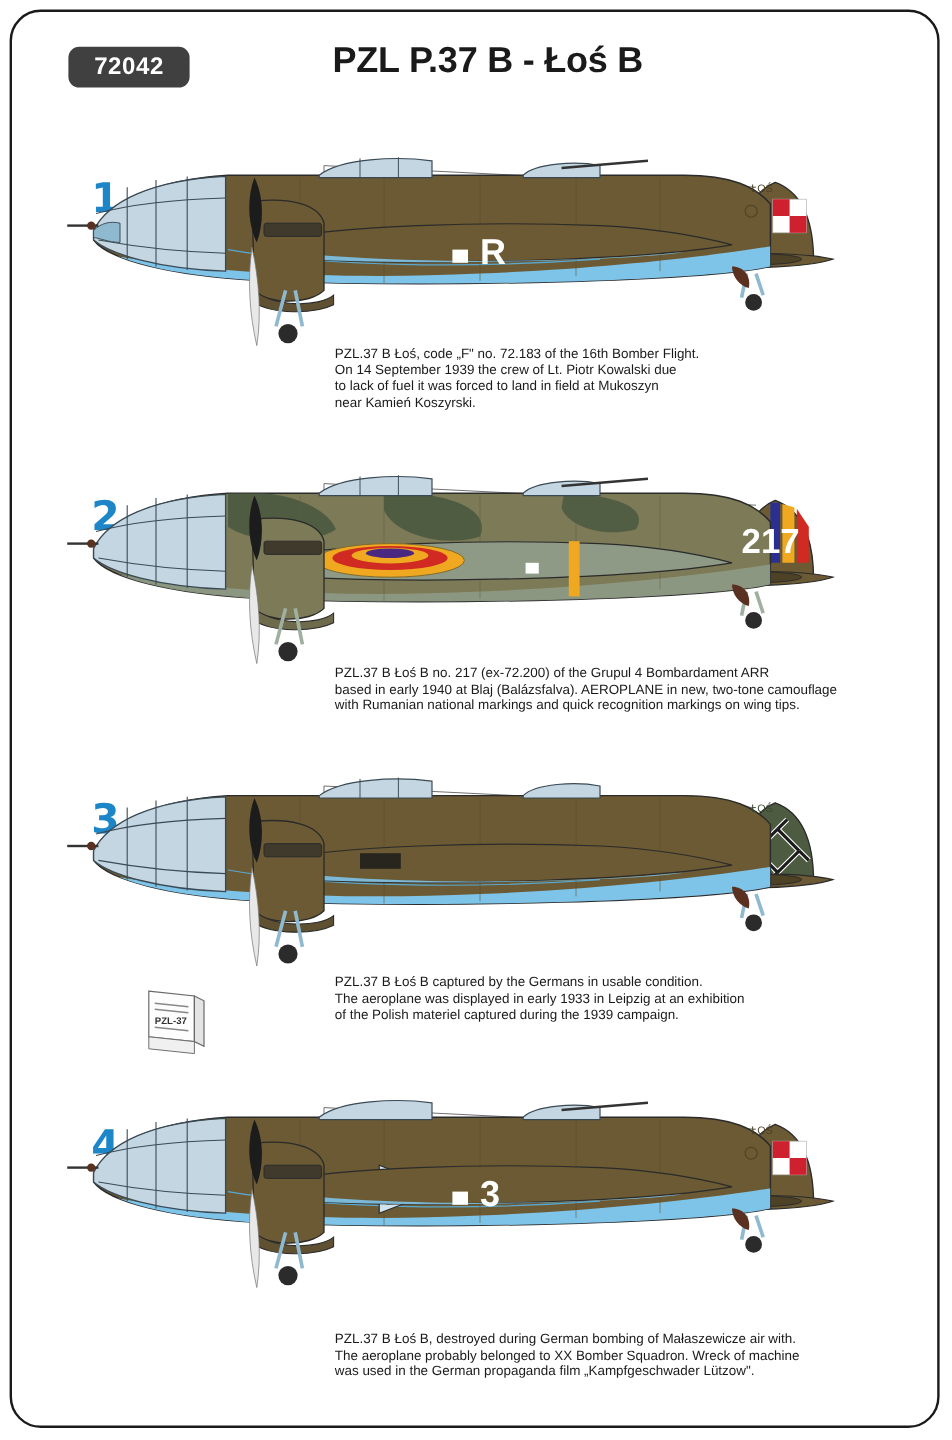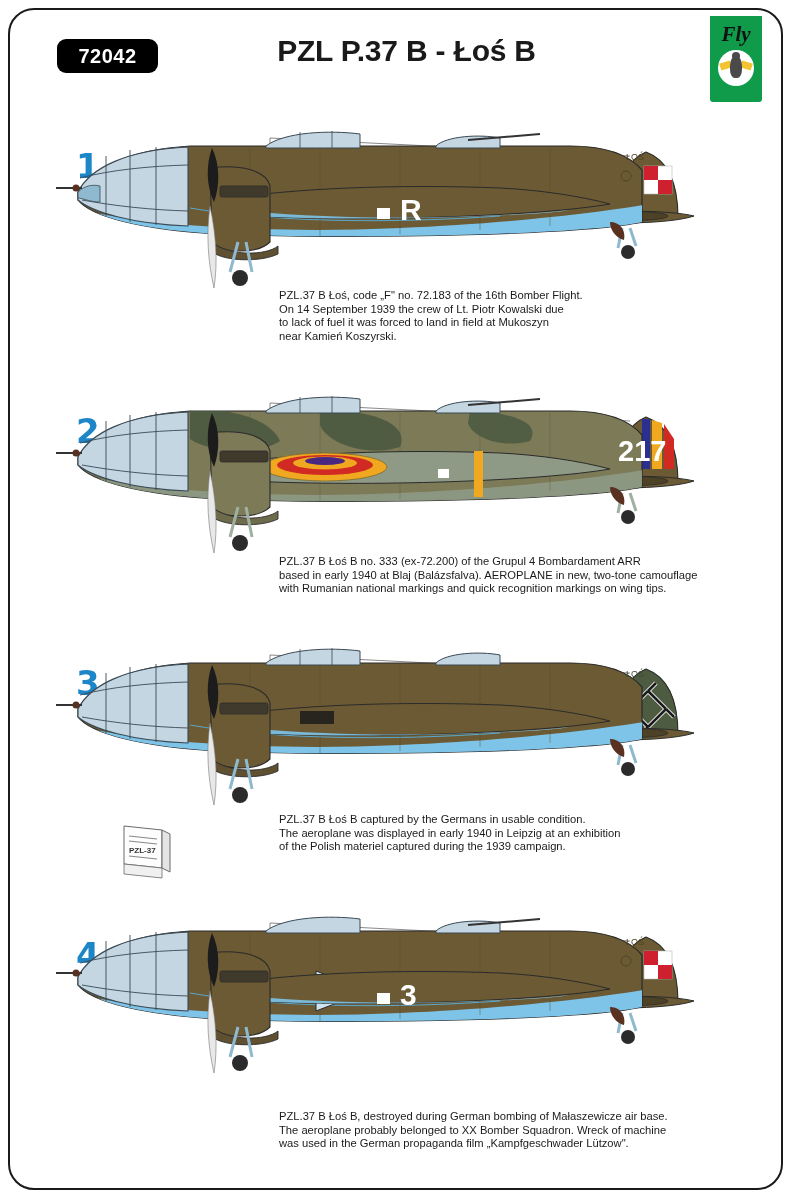--- a/index.html
+++ b/index.html
@@ -2,21 +2,21 @@
 <html><head>
 <meta charset="utf-8">
 <style>
   html,body{margin:0;padding:0;background:#ffffff;}
   body{width:793px;height:1200px;font-family:"Liberation Sans",sans-serif;position:relative;overflow:hidden;}
 
   .sheet{position:absolute;left:8px;top:8px;width:775px;height:1182px;
          border:2px solid #1a1a1a;border-radius:26px;box-sizing:border-box;background:#fff;}
 
   
-  .kit-badge{position:absolute;left:47px;top:29px;width:101px;height:34px;background:#000000;
+  .kit-badge{position:absolute;left:47px;top:29px;width:101px;height:34px;background:#404040;
              border-radius:9px;display:flex;align-items:center;justify-content:center;}
   .kit-badge span{color:#fff;font-size:20px;font-weight:bold;letter-spacing:.5px;}
 
   .title{position:absolute;left:0;top:24px;width:793px;text-align:center;
          font-size:30px;font-weight:bold;color:#1a1a1a;letter-spacing:-.2px;}
 
   .fly-logo{position:absolute;left:700px;top:6px;width:52px;height:86px;background:#0f9b4a;
             border-radius:0 0 3px 3px;overflow:hidden;}
   .fly-logo .fly-word{position:absolute;top:6px;left:0;width:52px;text-align:center;
             font-size:21px;font-weight:bold;font-style:italic;color:#111;font-family:"Liberation Serif",serif;}
@@ -40,27 +40,20 @@
 </style>
 </head>
 <body>
 
 <div class="sheet">
 
   <div class="kit-badge">
     <span>72042</span>
   </div>
   <div class="title">PZL P.37 B - Łoś B</div>
-  <div class="fly-logo">
-    <div class="fly-word">Fly</div>
-    <div class="disc"></div>
-    <div class="wing-l"></div>
-    <div class="wing-r"></div>
-    <div class="bird"></div>
-  </div>
 
   <div class="profile" style="top:0;">
     <div class="pnum" style="left:66px;top:136px;">1</div>
     <div class="plane" style="left:60px;top:120px;">
       <svg width="630" height="160" viewBox="0 0 630 160">
         <defs>
           <clipPath id="fus1">
               <path d="M8,62 C22,38 58,20 120,16 L500,16 C540,16 560,26 572,40 L572,92 C520,104 300,110 150,104 C70,100 20,86 8,70 Z"></path>
             </clipPath>
         </defs>
@@ -214,21 +207,21 @@
         <path d="M142,18 C150,34 150,56 144,72 C136,56 136,34 142,18 Z" fill="#1c1c1c"></path>
         <path d="M140,76 C146,104 148,132 144,158 C138,132 136,104 140,76 Z" fill="#e8e8e8" stroke="#777" stroke-width=".6"></path>
         <path d="M168,112 L160,142 M176,112 L182,142" stroke="#9fb0a0" stroke-width="3"></path>
         <circle cx="170" cy="148" r="8" fill="#2b2b2b"></circle>
         <path d="M552,98 L548,118 M560,98 L566,116" stroke="#9fb0a0" stroke-width="3"></path>
         <circle cx="558" cy="122" r="7" fill="#2b2b2b"></circle>
         <path d="M540,92 C550,92 556,100 554,110 C546,108 540,100 540,92 Z" fill="#5a3020"></path>
         <text x="548" y="66" font-family="Liberation Sans,sans-serif" font-size="29" font-weight="bold" fill="#fff">217</text>
       </svg>
     </div>
-    <div class="desc" style="left:269px;top:545px;width:470px;">PZL.37 B  Łoś B no. 333 (ex-72.200) of the Grupul 4 Bombardament ARR
+    <div class="desc" style="left:269px;top:545px;width:470px;">PZL.37 B  Łoś B no. 217 (ex-72.200) of the Grupul 4 Bombardament ARR
 based in early 1940 at Blaj (Balázsfalva). AEROPLANE in new, two-tone camouflage
 with Rumanian national markings and quick recognition markings on wing tips.</div>
   </div>
 
   <div class="profile" style="top:0;">
     <div class="pnum" style="left:66px;top:653px;">3</div>
     <div class="plane" style="left:60px;top:637px;">
       <svg width="630" height="160" viewBox="0 0 630 160">
         <defs>
           <clipPath id="fus3">
@@ -301,21 +294,21 @@
         <path d="M10,44 L48,48 L48,58 L10,54 Z" fill="#f0f0f0" stroke="#6a6a6a" stroke-width=".8"></path>
         <g stroke="#888" stroke-width="1.2">
           <line x1="15" y1="16" x2="43" y2="19"></line>
             <line x1="15" y1="21" x2="43" y2="24"></line>
           <line x1="15" y1="36" x2="43" y2="39"></line>
         </g>
         <text x="15" y="33" font-family="Liberation Sans,sans-serif" font-size="8" font-weight="bold" fill="#333">PZL-37</text>
       </svg>
     </div>
     <div class="desc" style="left:269px;top:803px;width:470px;">PZL.37 B  Łoś B captured by the Germans in usable condition.
-The aeroplane was displayed in early 1940 in Leipzig at an exhibition
+The aeroplane was displayed in early 1933 in Leipzig at an exhibition
 of the Polish materiel captured during the 1939 campaign.</div>
   </div>
 
   <div class="profile" style="top:0;">
     <div class="pnum" style="left:66px;top:925px;">4</div>
     <div class="plane" style="left:60px;top:905px;">
       <svg width="630" height="170" viewBox="0 0 630 170">
         <defs>
           <clipPath id="fus4">
               <path d="M8,62 C22,38 58,20 120,16 L500,16 C540,16 560,26 572,40 L572,92 C520,104 300,110 150,104 C70,100 20,86 8,70 Z"></path>
@@ -376,18 +369,18 @@
         <text x="330" y="90" font-family="Liberation Sans,sans-serif" font-size="30" font-weight="bold" fill="#fff">3</text>
         <g>
           <rect x="574" y="36" width="28" height="28" fill="#fff" stroke="#b8b8b8" stroke-width=".6"></rect>
           <rect x="574" y="36" width="14" height="14" fill="#cf2030"></rect>
           <rect x="588" y="50" width="14" height="14" fill="#cf2030"></rect>
         </g>
         <text x="556" y="30" font-family="Liberation Sans,sans-serif" font-size="9" fill="#4e4226">ŁOŚ</text>
         <circle cx="556" cy="46" r="5" fill="none" stroke="#4e4226" stroke-width=".9"></circle>
       </svg>
     </div>
-    <div class="desc" style="left:269px;top:1100px;width:480px;">PZL.37 B  Łoś B, destroyed during German bombing of Małaszewicze air base.
+    <div class="desc" style="left:269px;top:1100px;width:480px;">PZL.37 B  Łoś B, destroyed during German bombing of Małaszewicze air with.
 The aeroplane probably belonged to XX Bomber Squadron. Wreck of machine
 was used in the German propaganda film „Kampfgeschwader Lützow".</div>
   </div>
 
 </div>
 
 </body></html>

